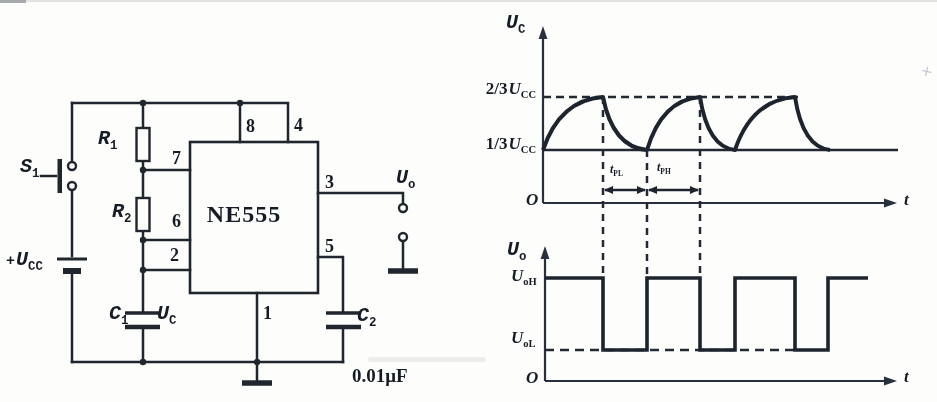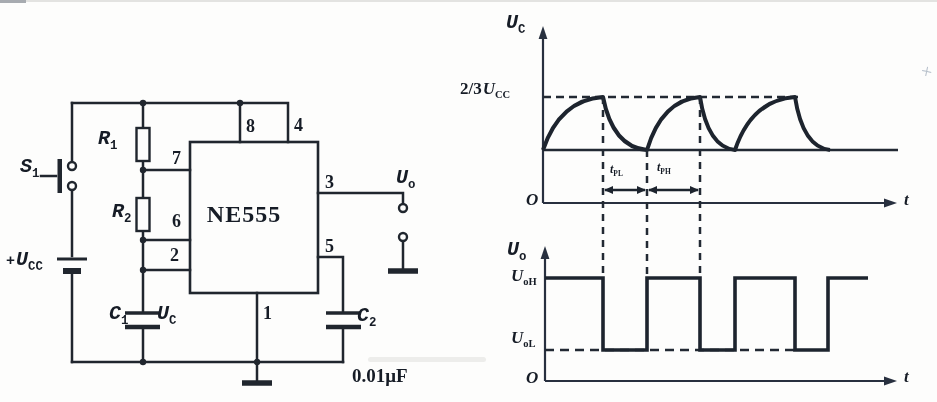--- a/index.html
+++ b/index.html
@@ -15,21 +15,21 @@
   .v{font-style:italic;font-weight:bold;}
   .pre{font-style:normal;font-weight:bold;margin-right:1px;}
   .lbl sub{font-size:62%;font-style:normal;font-weight:bold;line-height:1;}
   .pin{font-size:18px;font-weight:bold;}
   .f20{font-size:20px;font-family:Liberation Mono, monospace;}
   .f19{font-size:19px;margin-top:35px;}
   .f17{font-size:17px;}
   .f16{font-size:12px;}
   .ic-name{position:absolute;left:190px;top:201px;width:108px;text-align:center;
            font-size:24px;font-weight:bold;letter-spacing:1px;}
-  .ral{}
+  .ral{text-align:right;}
   svg{position:absolute;left:0;top:0;}
 </style>
 </head>
 <body>
 
 <div id="fig">
 
   <div class="edge-top"></div>
   <div class="edge-corner"></div>
   <div class="smudge"></div>
@@ -148,20 +148,21 @@
   <div class="lbl pin" style="left:294px;top:116px">4</div>
   <div class="lbl pin" style="left:172px;top:149px">7</div>
   <div class="lbl pin" style="left:172px;top:212px">6</div>
   <div class="lbl pin" style="left:170px;top:246px">2</div>
   <div class="lbl pin" style="left:325px;top:173px">3</div>
   <div class="lbl pin" style="left:325px;top:237px">5</div>
   <div class="lbl pin" style="left:263px;top:304px">1</div>
 
   <div class="lbl f20" style="left:506px;top:13px"><span class="v">U</span><sub>C</sub></div>
   <div class="lbl f17 ral" style="left:460px;top:80px;width:76px"><span class="pre">2/3</span><span class="v">U</span><sub>CC</sub></div>
+  <div class="lbl f17 ral" style="left:460px;top:135px;width:76px"><span class="pre">1/3</span><span class="v">U</span><sub>CC</sub></div>
   <div class="lbl f17 v" style="left:526px;top:191px">O</div>
   <div class="lbl f17 v" style="left:904px;top:191px">t</div>
   <div class="lbl f16" style="left:610px;top:163px"><span class="v">t</span><sub>PL</sub></div>
   <div class="lbl f16" style="left:657px;top:161px"><span class="v">t</span><sub>PH</sub></div>
 
   <div class="lbl f20" style="left:507px;top:240px"><span class="v">U</span><sub>o</sub></div>
   <div class="lbl f17" style="left:511px;top:267px"><span class="v">U</span><sub>oH</sub></div>
   <div class="lbl f17" style="left:511px;top:329px"><span class="v">U</span><sub>oL</sub></div>
   <div class="lbl f17 v" style="left:526px;top:369px">O</div>
   <div class="lbl f17 v" style="left:904px;top:368px">t</div>

